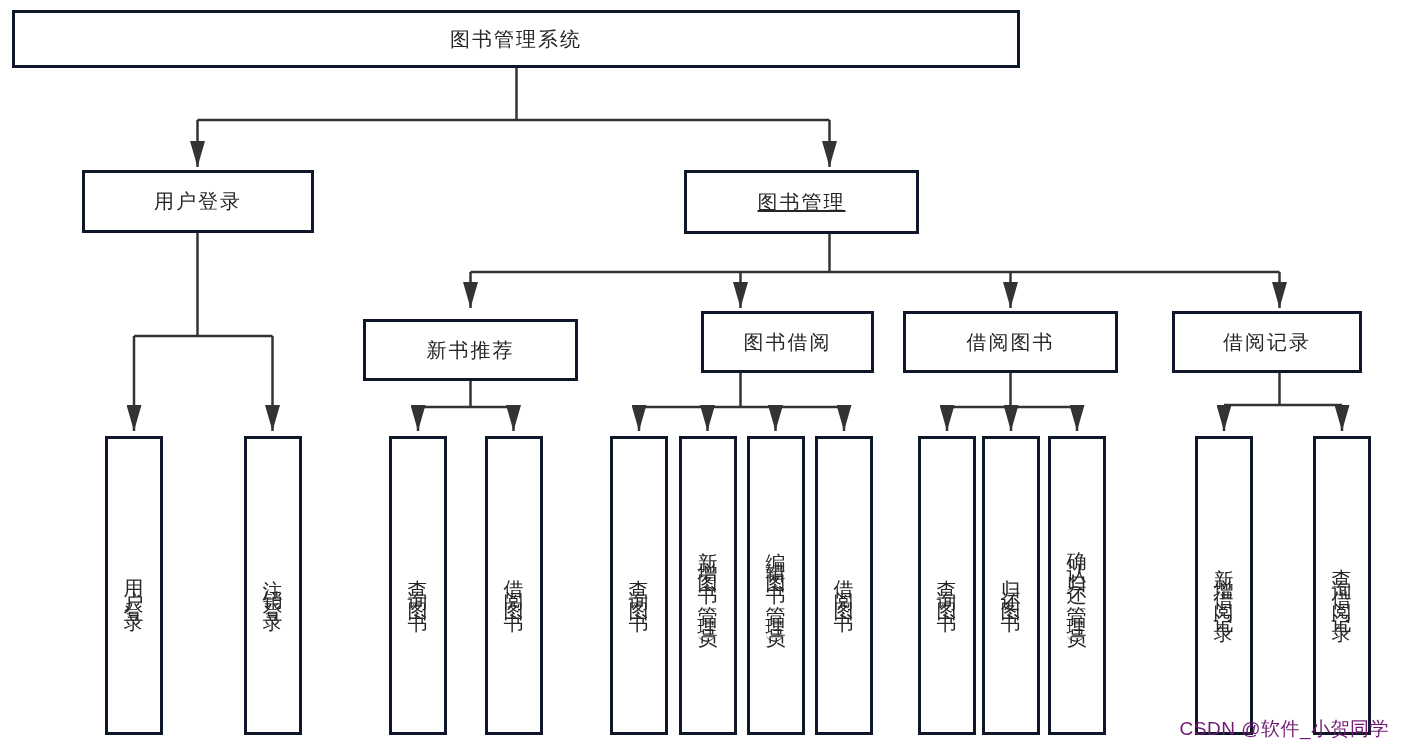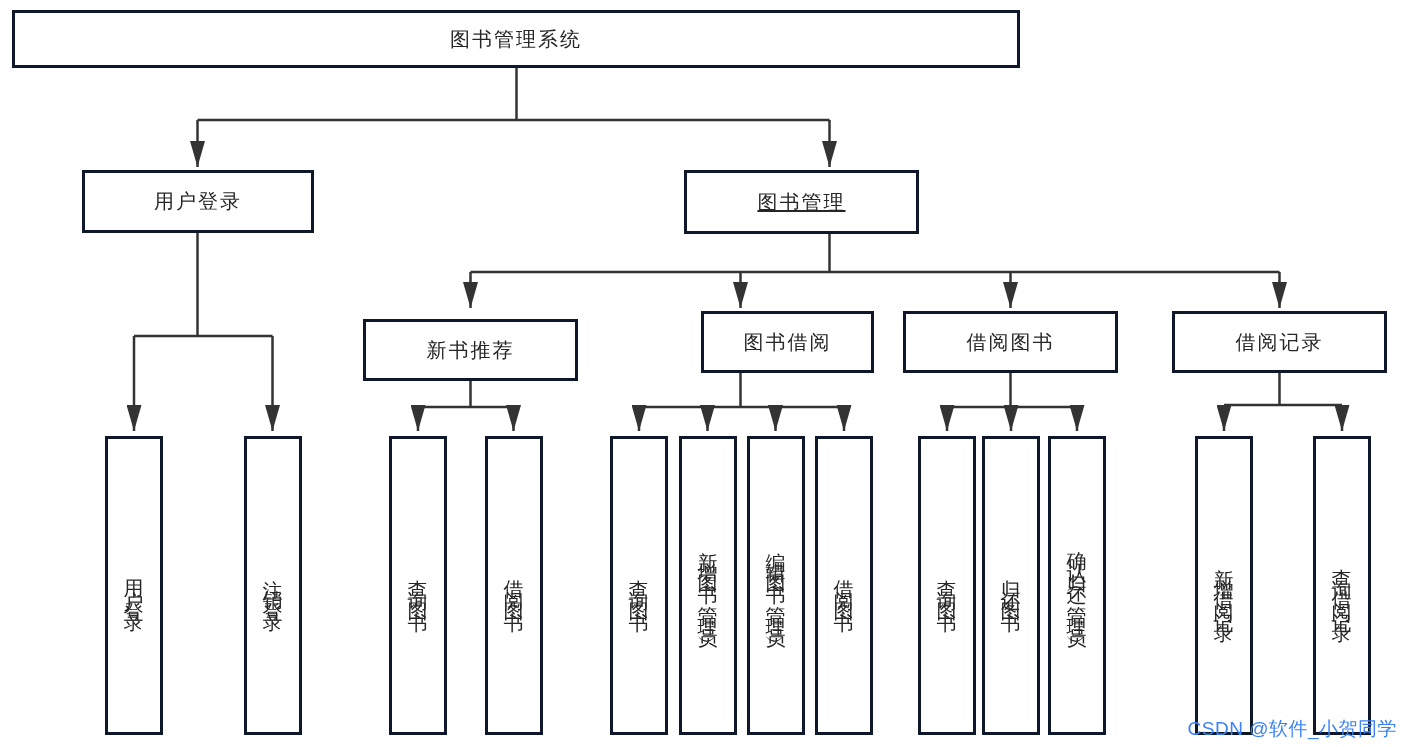--- a/index.html
+++ b/index.html
@@ -31,25 +31,25 @@
   .hbox { font-size: 20px; letter-spacing: 2px; }
   .vbox { font-size: 20px; }
   .vbox .vtext {
     writing-mode: vertical-rl;
     text-orientation: mixed;
     letter-spacing: 11px;
     line-height: 1;
   }
   #watermark {
     position: absolute;
-    right: 8px;
+    right: 16px;
     top: 716px;
     font-size: 19px;
     letter-spacing: 0.5px;
-    color: #3b82f6;
+    color: #701a75;
     z-index: 3;
     white-space: nowrap;
   }
 </style>
 </head>
 <body>
 
 <div id="diagram-canvas">
 
   <svg id="connector-layer" viewBox="0 0 1405 747" xmlns="http://www.w3.org/2000/svg">
@@ -103,21 +103,21 @@
   </svg>
 
   <div class="node hbox" style="left:12px; top:10px; width:1008px; height:58px;">图书管理系统</div>
 
   <div class="node hbox" style="left:82px; top:170px; width:232px; height:63px;">用户登录</div>
   <div class="node hbox" style="left:684px; top:170px; width:235px; height:64px;text-decoration:underline;">图书管理</div>
 
   <div class="node hbox" style="left:363px; top:319px; width:215px; height:62px;">新书推荐</div>
   <div class="node hbox" style="left:657px; top:311px; width:173px; height:62px;margin-left:44px;">图书借阅</div>
   <div class="node hbox" style="left:903px; top:311px; width:215px; height:62px;">借阅图书</div>
-  <div class="node hbox" style="left:1172px; top:311px; width:215px; height:62px;">借阅记录</div>
+  <div class="node hbox" style="left:1172px; top:311px; width:190px; height:62px;">借阅记录</div>
 
   <div class="node vbox" style="left:105px; top:436px; width:58px; height:299px;">
     <span class="vtext">用户登录</span>
   </div>
   <div class="node vbox" style="left:244px; top:436px; width:58px; height:299px;">
     <span class="vtext">注销登录</span>
   </div>
 
   <div class="node vbox" style="left:389px; top:436px; width:58px; height:299px;">
     <span class="vtext">查询图书</span>

